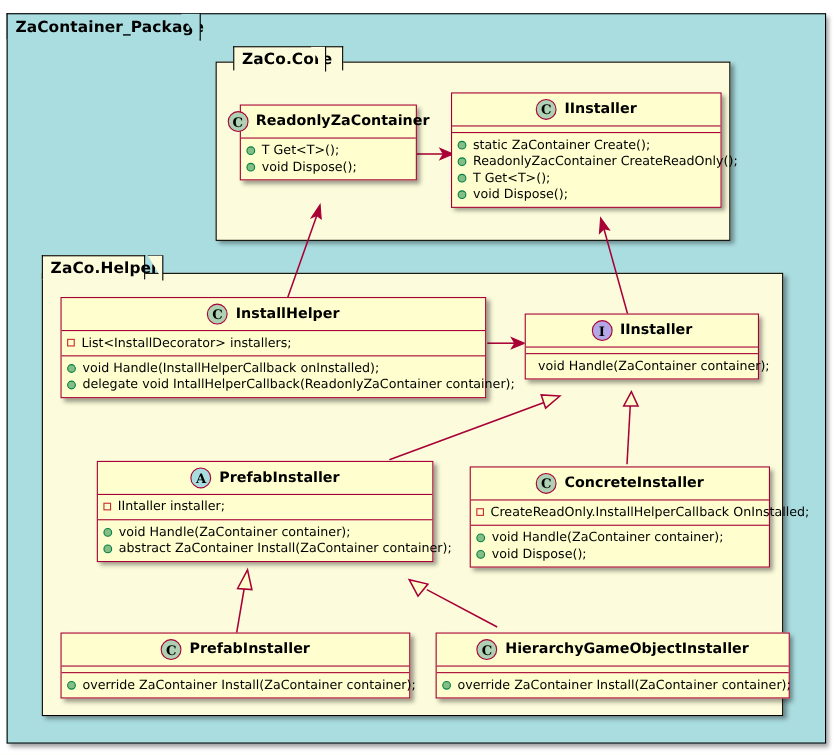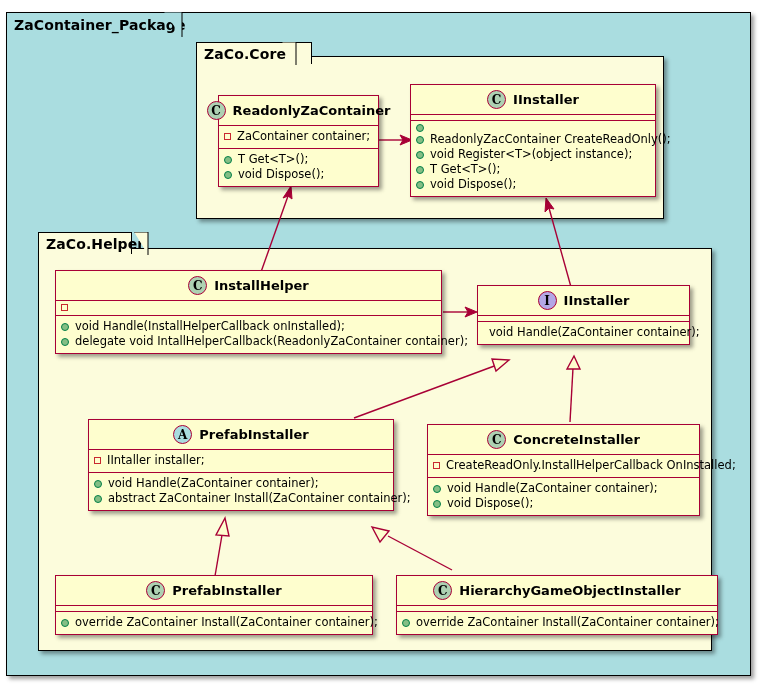--- a/index.html
+++ b/index.html
@@ -41,21 +41,21 @@
     font-weight: bold;
     font-size: 14px;
     color: #000000;
     letter-spacing: 0.1px;
     white-space: nowrap;
   }
 
   #pkg-outer      { left: 6px;  top: 12px;  width: 745px; height: 664px; background: #AADDE0; }
   #pkg-outer-tab  { left: 6px;  top: 12px;  width: 176px; height: 24px;  background: #AADDE0; }
   #pkg-core       { left: 196px; top: 56px;  width: 468px; height: 163px; background: #FCFCDC; }
-  #pkg-core-tab   { left: 196px; top: 42px;  width: 116px; height: 22px;  background: #FCFCDC; }
+  #pkg-core-tab   { left: 212px; top: 42px;  width: 100px; height: 22px;  background: #FCFCDC; }
   #pkg-helper     { left: 38px;  top: 248px; width: 674px; height: 403px; background: #FCFCDC; }
   #pkg-helper-tab { left: 38px;  top: 232px; width: 94px; height: 22px;  background: #FCFCDC; }
 
   
   .tab-notch { position: absolute; pointer-events: none; }
 
   
   .cls {
     position: absolute;
     box-sizing: border-box;
@@ -232,73 +232,65 @@
     </g>
   </svg>
 
   <div class="cls" id="cls-readonly" style="left:218px; top:95px; width:161px;">
     <div class="cls-header">
       <span class="stereo c">C</span>
       <span class="cls-name">ReadonlyZaContainer</span>
     </div>
     <div class="cls-section">
       <div class="member">
+        <span class="vis vis-public"></span>
+        <span class="member-text">T Get&lt;T&gt;();</span>
+      </div>
+      <div class="member">
+        <span class="vis vis-public"></span>
+        <span class="member-text">void Dispose();</span>
+      </div>
+    </div>
+  </div>
+
+  <div class="cls" id="cls-zacontainer" style="left:410px; top:84px; width:246px;">
+    <div class="cls-header">
+      <span class="stereo c">C</span>
+      <span class="cls-name">IInstaller</span>
+    </div>
+    <div class="cls-section empty"></div>
+    <div class="cls-section">
+      <div class="member">
+        <span class="vis vis-public"></span>
+        <span class="member-text">static ZaContainer Create();</span>
+      </div>
+      <div class="member">
+        <span class="vis vis-public"></span>
+        <span class="member-text">ReadonlyZacContainer CreateReadOnly();</span>
+      </div>
+      <div class="member">
+        <span class="vis vis-public"></span>
+        <span class="member-text">T Get&lt;T&gt;();</span>
+      </div>
+      <div class="member">
+        <span class="vis vis-public"></span>
+        <span class="member-text">void Dispose();</span>
+      </div>
+    </div>
+  </div>
+
+  <div class="cls" id="cls-installhelper" style="left:55px; top:270px; width:387px;">
+    <div class="cls-header">
+      <span class="stereo c">C</span>
+      <span class="cls-name">InstallHelper</span>
+    </div>
+    <div class="cls-section">
+      <div class="member">
         <span class="vis vis-private"></span>
-        <span class="member-text">ZaContainer container;</span>
-      </div>
-    </div>
-    <div class="cls-section">
-      <div class="member">
-        <span class="vis vis-public"></span>
-        <span class="member-text">T Get&lt;T&gt;();</span>
-      </div>
-      <div class="member">
-        <span class="vis vis-public"></span>
-        <span class="member-text">void Dispose();</span>
-      </div>
-    </div>
-  </div>
-
-  <div class="cls" id="cls-zacontainer" style="left:410px; top:84px; width:246px;">
-    <div class="cls-header">
-      <span class="stereo c">C</span>
-      <span class="cls-name">IInstaller</span>
-    </div>
-    <div class="cls-section empty"></div>
-    <div class="cls-section">
-      <div class="member">
-        <span class="vis vis-public"></span>
-      </div>
-      <div class="member">
-        <span class="vis vis-public"></span>
-        <span class="member-text">ReadonlyZacContainer CreateReadOnly();</span>
-      </div>
-      <div class="member">
-        <span class="vis vis-public"></span>
-        <span class="member-text">void Register&lt;T&gt;(object instance);</span>
-      </div>
-      <div class="member">
-        <span class="vis vis-public"></span>
-        <span class="member-text">T Get&lt;T&gt;();</span>
-      </div>
-      <div class="member">
-        <span class="vis vis-public"></span>
-        <span class="member-text">void Dispose();</span>
-      </div>
-    </div>
-  </div>
-
-  <div class="cls" id="cls-installhelper" style="left:55px; top:270px; width:387px;">
-    <div class="cls-header">
-      <span class="stereo c">C</span>
-      <span class="cls-name">InstallHelper</span>
-    </div>
-    <div class="cls-section">
-      <div class="member">
-        <span class="vis vis-private"></span>
+        <span class="member-text">List&lt;InstallDecorator&gt; installers;</span>
       </div>
     </div>
     <div class="cls-section">
       <div class="member">
         <span class="vis vis-public"></span>
         <span class="member-text">void Handle(InstallHelperCallback onInstalled);</span>
       </div>
       <div class="member">
         <span class="vis vis-public"></span>
         <span class="member-text">delegate void IntallHelperCallback(ReadonlyZaContainer container);</span>

